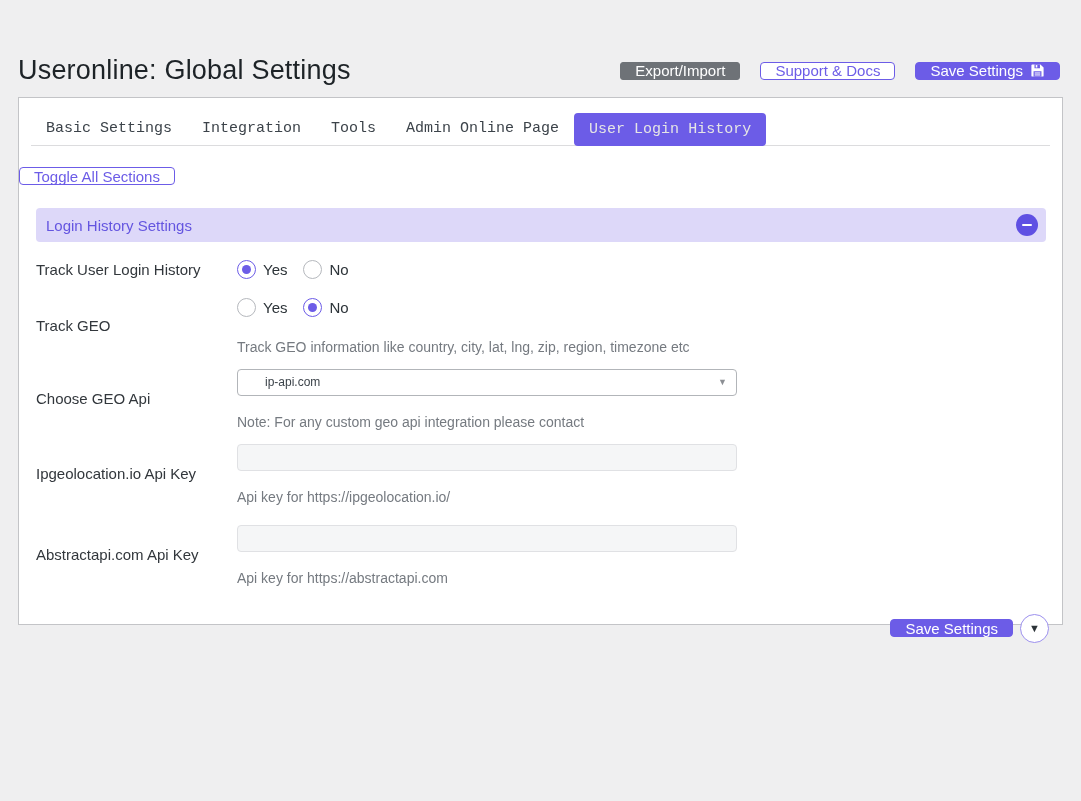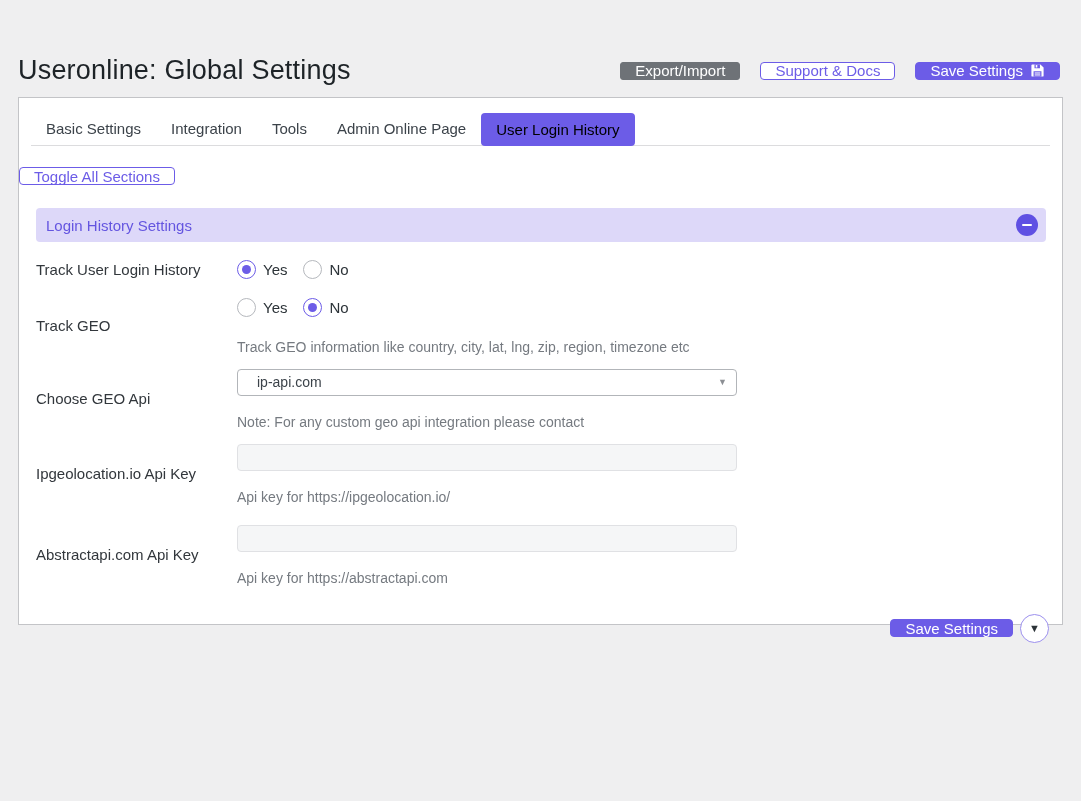--- a/index.html
+++ b/index.html
@@ -61,24 +61,25 @@
     align-items: flex-end;
   }
   .tab {
     font-size: 15px;
     color: #3c434a;
     padding: 8px 15px;
     cursor: pointer;
     border-radius: 4px;
     margin-bottom: 0;
     white-space: nowrap;
+    font-family: Liberation Mono, monospace;
   }
   .tab.active {
     background: #6c5ce7;
-    color: #000000;
+    color: #e5e5e5;
     margin-bottom: -1px;
   }
 
   
   .toggle-row {
     display: flex;
     justify-content: flex-start;
     margin: 21px 11px 0 0;
   }
 
@@ -150,26 +151,26 @@
     color: #757a80;
     margin-top: 22px;
   }
   .help-tight { margin-top: 18px; }
 
   .select-wrap { position: relative; width: 500px; }
   select.geo-select {
     width: 100%;
     height: 27px;
     font-family: "Liberation Sans", sans-serif;
-    font-size: 14px;
+    font-size: 12px;
     color: #3c434a;
     border: 1px solid #b2b5b9;
     border-radius: 4px;
     background: #fff;
-    padding: 0 26px 0 19px;
+    padding: 0 26px 0 27px;
     appearance: none;
     -webkit-appearance: none;
   }
   .select-caret {
     position: absolute;
     right: 10px; top: 50%;
     transform: translateY(-50%);
     font-size: 9px;
     color: #8c8f94;
     pointer-events: none;

